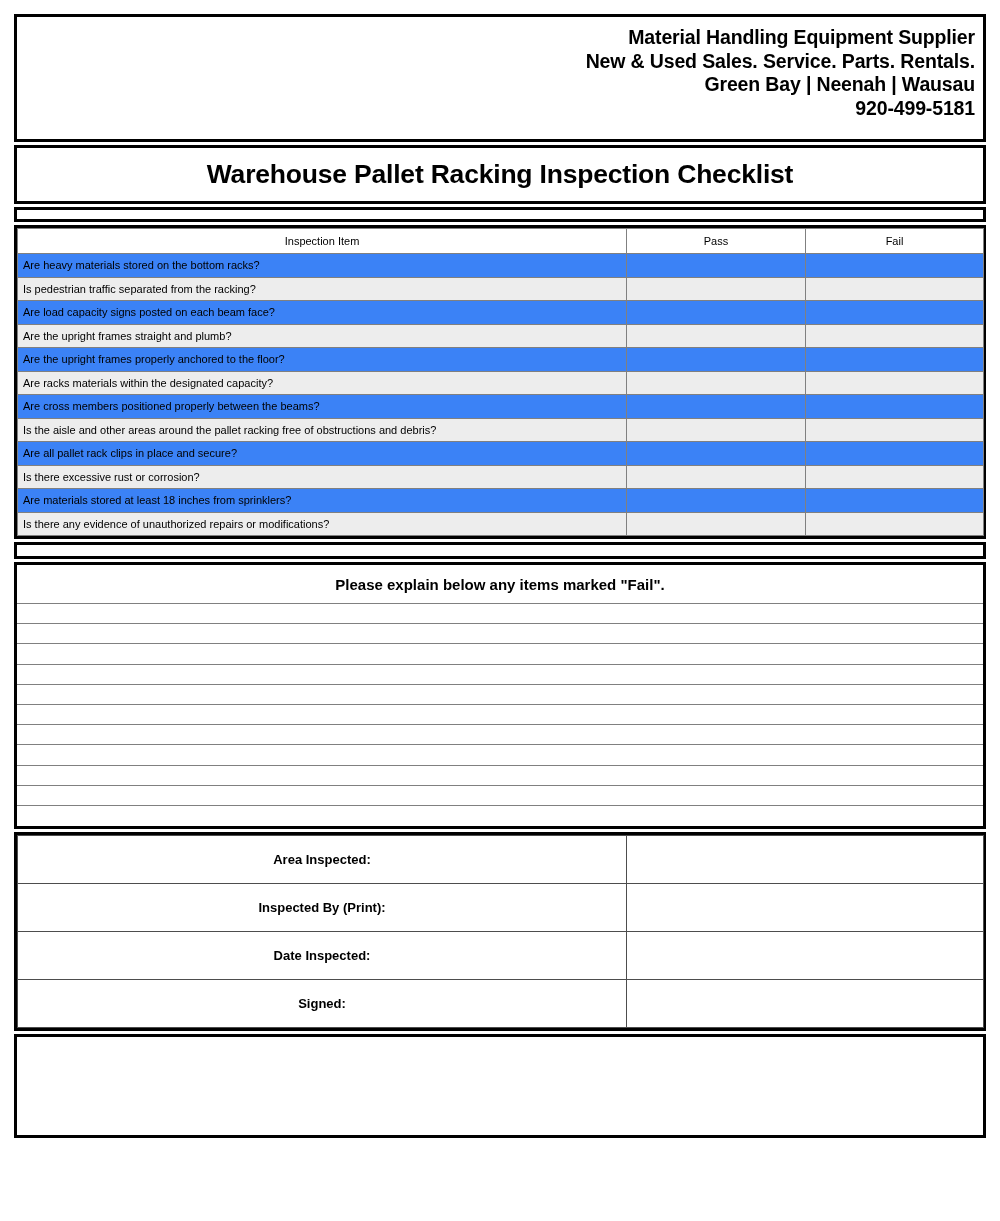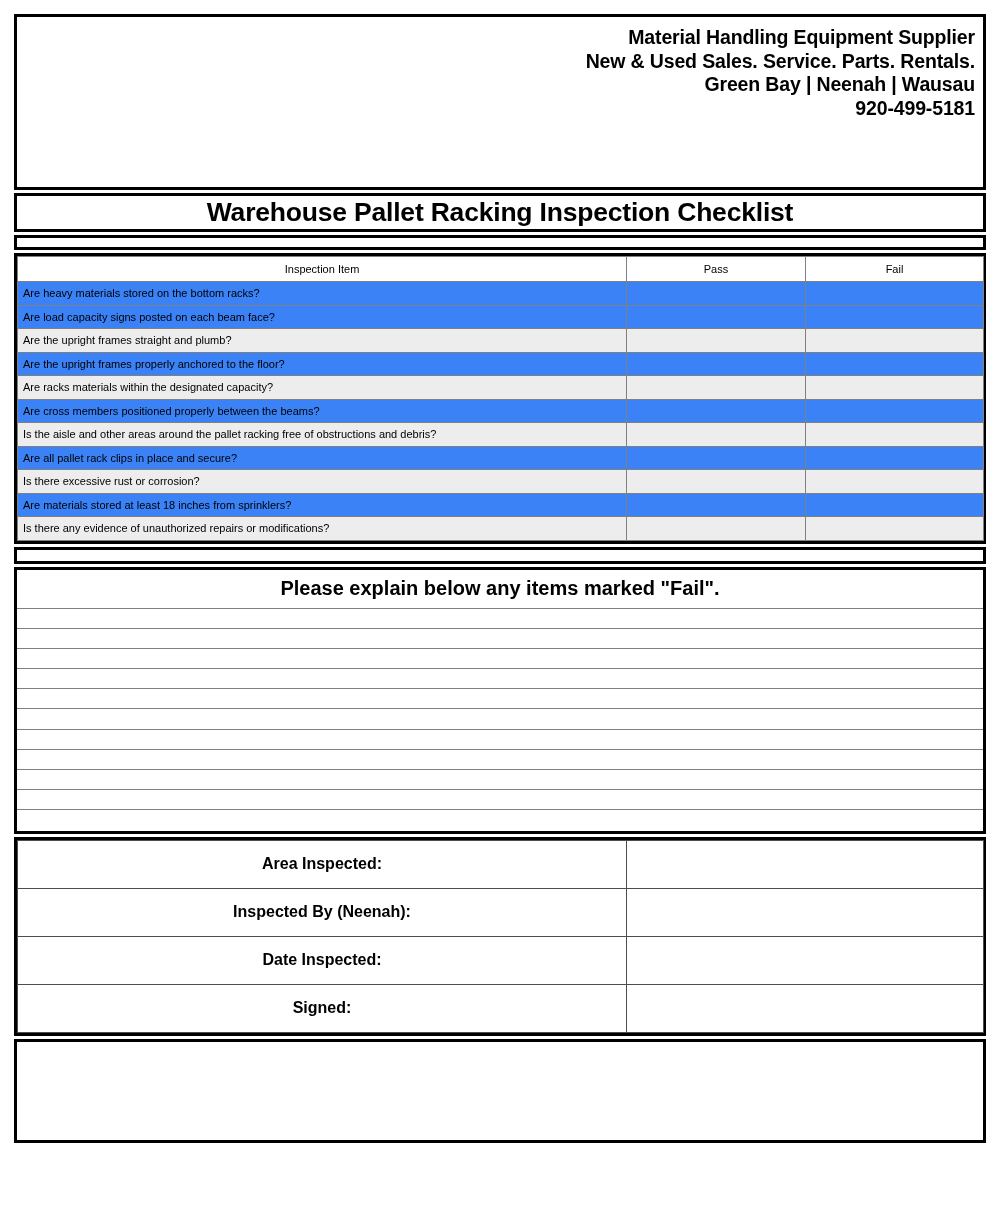--- a/index.html
+++ b/index.html
@@ -26,41 +26,41 @@
   
   .block {
     border: 3px solid #000000;
     background: #ffffff;
     box-sizing: border-box;
   }
   .block + .block { margin-top: 3px; }
 
   
   .header-block {
-    height: 176px;
+    height: 128px;
     display: flex;
     align-items: flex-start;
     justify-content: flex-end;
     padding: 9px 8px 0 8px;
   }
   .company-lines {
     text-align: right;
     font-weight: bold;
     font-size: 19.5px;
     line-height: 23.5px;
     letter-spacing: -0.15px;
   }
   .logo-area {
     flex: 1 1 auto;
     height: 100%;
   }
 
   
   .title-block {
-    height: 39px;
+    height: 59px;
     display: flex;
     align-items: center;
     justify-content: center;
   }
   .doc-title {
     font-size: 26.5px;
     font-weight: bold;
     letter-spacing: -0.2px;
   }
 
@@ -114,41 +114,41 @@
 
   
   .explain-block { padding: 0; }
   .explain-head {
     height: 38px;
     display: flex;
     align-items: center;
     justify-content: center;
     border-bottom: 1px solid #808080;
     font-weight: bold;
-    font-size: 20px;
+    font-size: 15px;
   }
   .explain-lines { display: block; }
   .explain-line {
     height: 20.2px;
     border-bottom: 1px solid #808080;
     box-sizing: border-box;
   }
   .explain-line:last-child { border-bottom: none; }
 
   
   .fields-block { padding: 0; }
   table.fields {
     border-collapse: collapse;
     width: 100%;
     table-layout: fixed;
   }
   table.fields td {
     border: 1px solid #4d4d4d;
     height: 47px;
-    font-size: 16px;
+    font-size: 13px;
     padding: 0;
   }
   table.fields td.label {
     width: 609px;
     text-align: center;
     font-weight: bold;
   }
   table.fields td.value {
     width: 357px;
     background: #ffffff;
@@ -193,20 +193,25 @@
           <th>Pass</th>
           <th>Fail</th>
         </tr>
       </thead>
       <tbody id="checklist-body">
           <tr class="plain">
             <td class="item-cell">Are heavy materials stored on the bottom racks?</td>
             <td class="mark-cell"></td>
             <td class="mark-cell"></td>
           </tr>
+          <tr class="shade">
+            <td class="item-cell">Is pedestrian traffic separated from the racking?</td>
+            <td class="mark-cell"></td>
+            <td class="mark-cell"></td>
+          </tr>
           <tr class="plain">
             <td class="item-cell">Are load capacity signs posted on each beam face?</td>
             <td class="mark-cell"></td>
             <td class="mark-cell"></td>
           </tr>
           <tr class="shade">
             <td class="item-cell">Are the upright frames straight and plumb?</td>
             <td class="mark-cell"></td>
             <td class="mark-cell"></td>
           </tr>
@@ -278,21 +283,21 @@
       <colgroup>
           <col style="width:609px">
           <col style="width:357px">
         </colgroup>
       <tbody id="fields-body">
           <tr>
             <td class="label">Area Inspected:</td>
             <td class="value"></td>
           </tr>
           <tr>
-            <td class="label">Inspected By (Neenah):</td>
+            <td class="label">Inspected By (Print):</td>
             <td class="value"></td>
           </tr>
           <tr>
             <td class="label">Date Inspected:</td>
             <td class="value"></td>
           </tr>
           <tr>
             <td class="label">Signed:</td>
             <td class="value"></td>
           </tr>

